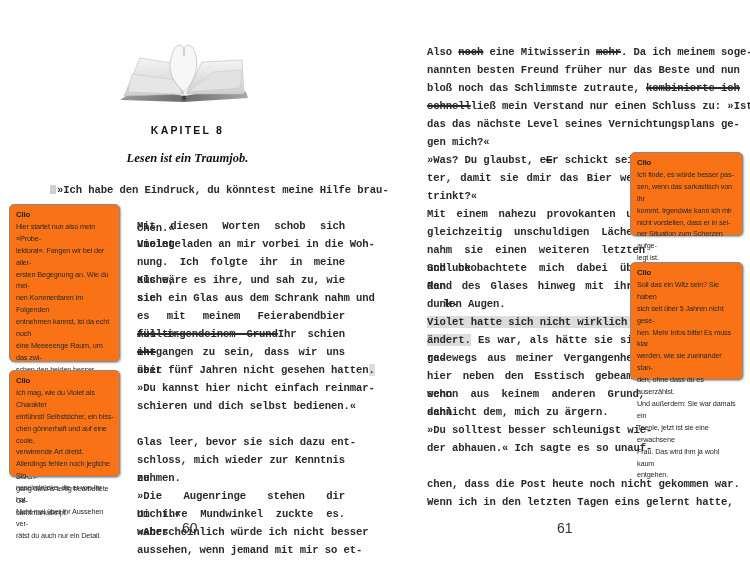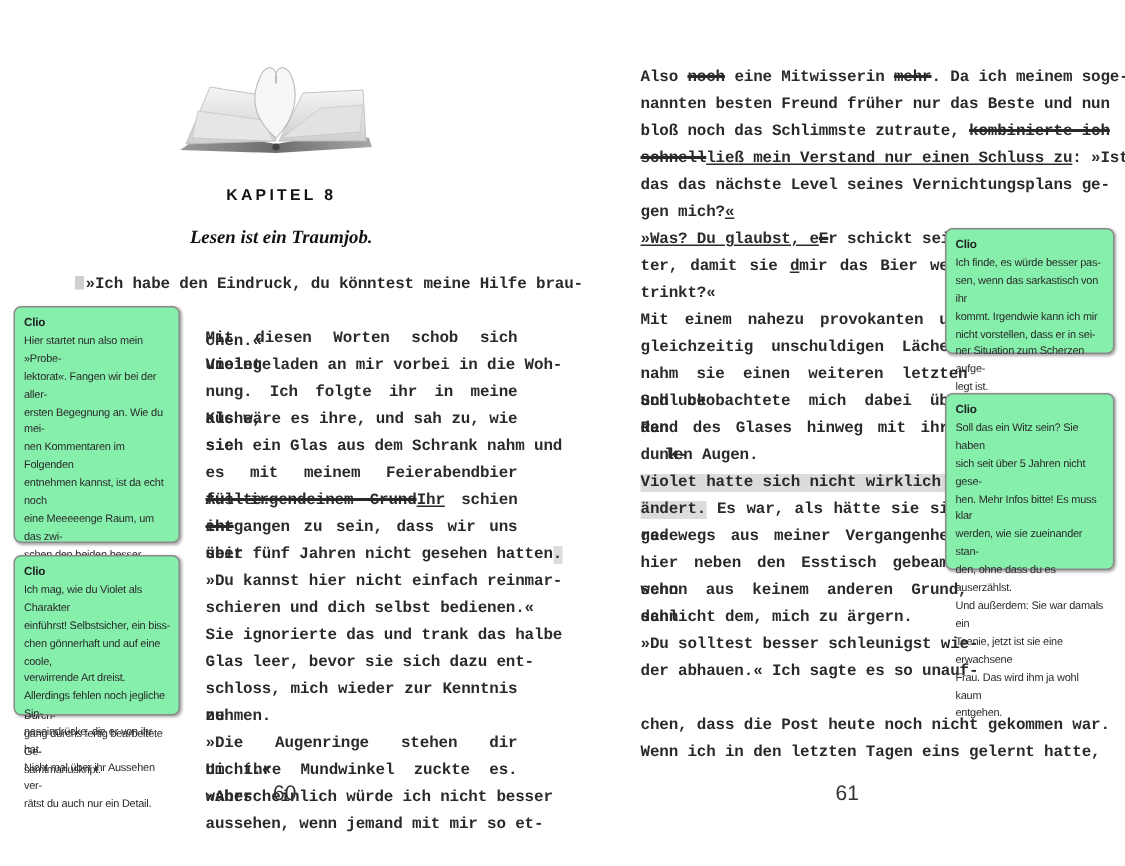--- a/index.html
+++ b/index.html
@@ -15,25 +15,25 @@
 
   .chapter-heading { position: absolute; left: 0; width: 375px; top: 124px; text-align: center;
     font-family: "Liberation Sans", "DejaVu Sans", sans-serif; font-weight: bold; font-size: 10.5px; letter-spacing: 2.2px; color: #111; }
   .chapter-subtitle { position: absolute; left: 0; width: 375px; top: 151px; text-align: center;
     font-family: "Liberation Serif", "DejaVu Serif", serif; font-style: italic; font-weight: bold; font-size: 12.5px; color: #111; }
 
   .text-line { position: absolute; font-size: 10.6px; line-height: 18px; white-space: pre; font-weight: bold; color: #2a2a2a; letter-spacing: -0.1px; }
   .text-line.justify { text-align: justify; text-align-last: justify; white-space: normal; }
 
   .strike { text-decoration: line-through; text-decoration-thickness: 1.5px; }
-  .insert { text-decoration: underline; }
+  .insert { }
   .hl { background: #dcdcdc; }
   .marker { display: inline-block; width: 6px; height: 9px; background: #cfcfcf; vertical-align: -1px; margin-right: 1px; }
 
-  .comment-box { position: absolute; background: #86efac; border: 1.3px solid #8a8a8a; border-radius: 5px;
+  .comment-box { position: absolute; background: #f97316; border: 1.3px solid #8a8a8a; border-radius: 5px;
     box-shadow: 1px 1px 2px rgba(0,0,0,0.35); padding: 4px 5px 20px 6px;
     font-family: "Liberation Sans", "DejaVu Sans", sans-serif; font-size: 7.3px; line-height: 11.9px; color: #2a2a2a; letter-spacing: -0.15px; }
   .comment-author { font-weight: bold; font-size: 7.8px; color: #222; }
   .comment-text { white-space: pre-line; }
 
   .page-number { position: absolute; top: 520px; font-family: "Liberation Sans", "DejaVu Sans", sans-serif; font-size: 14px; color: #333; }
 </style>
 </head>
 <body>
 
@@ -69,21 +69,20 @@
   <div class="text-line" style="left:137px; top:235px;">uneingeladen an mir vorbei in die Woh-</div>
   <div class="text-line justify" style="left:137px; top:253px; width:208px;">nung. Ich folgte ihr in meine Küche,</div>
   <div class="text-line justify" style="left:137px; top:271px; width:208px;">als wäre es ihre, und sah zu, wie sie</div>
   <div class="text-line" style="left:137px; top:289px;">sich ein Glas aus dem Schrank nahm und</div>
   <div class="text-line justify" style="left:137px; top:307px; width:208px;">es mit meinem Feierabendbier füllte.</div>
   <div class="text-line justify" style="left:137px; top:325px; width:208px;"><span class="strike">Aus irgendeinem Grund</span><span class="insert">Ihr</span> <span> schien </span> <span class="strike">ihr</span></div>
   <div class="text-line justify" style="left:137px; top:343px; width:208px;">entgangen zu sein, dass wir uns seit</div>
   <div class="text-line" style="left:137px; top:361px;"><span>über fünf Jahren nicht gesehen hatten</span><span class="hl">.</span></div>
   <div class="text-line" style="left:137px; top:379px;">»Du kannst hier nicht einfach reinmar-</div>
   <div class="text-line" style="left:137px; top:397px;">schieren und dich selbst bedienen.«</div>
-  <div class="text-line" style="left:137px; top:415px;">Sie ignorierte das und trank das halbe</div>
   <div class="text-line" style="left:137px; top:433px;">Glas leer, bevor sie sich dazu ent-</div>
   <div class="text-line justify" style="left:137px; top:451px; width:208px;">schloss, mich wieder zur Kenntnis zu</div>
   <div class="text-line" style="left:137px; top:469px;">nehmen.</div>
   <div class="text-line justify" style="left:137px; top:487px; width:208px;">»Die Augenringe stehen dir nicht.«</div>
   <div class="text-line justify" style="left:137px; top:505px; width:208px;">Um ihre Mundwinkel zuckte es. »Aber</div>
   <div class="text-line" style="left:137px; top:523px;">wahrscheinlich würde ich nicht besser</div>
   <div class="text-line" style="left:137px; top:541px;">aussehen, wenn jemand mit mir so et-</div>
 
   <div class="comment-box" style="left:9px; top:204px; width:111px; height:158px;">
     <div class="comment-author">Clio</div>

